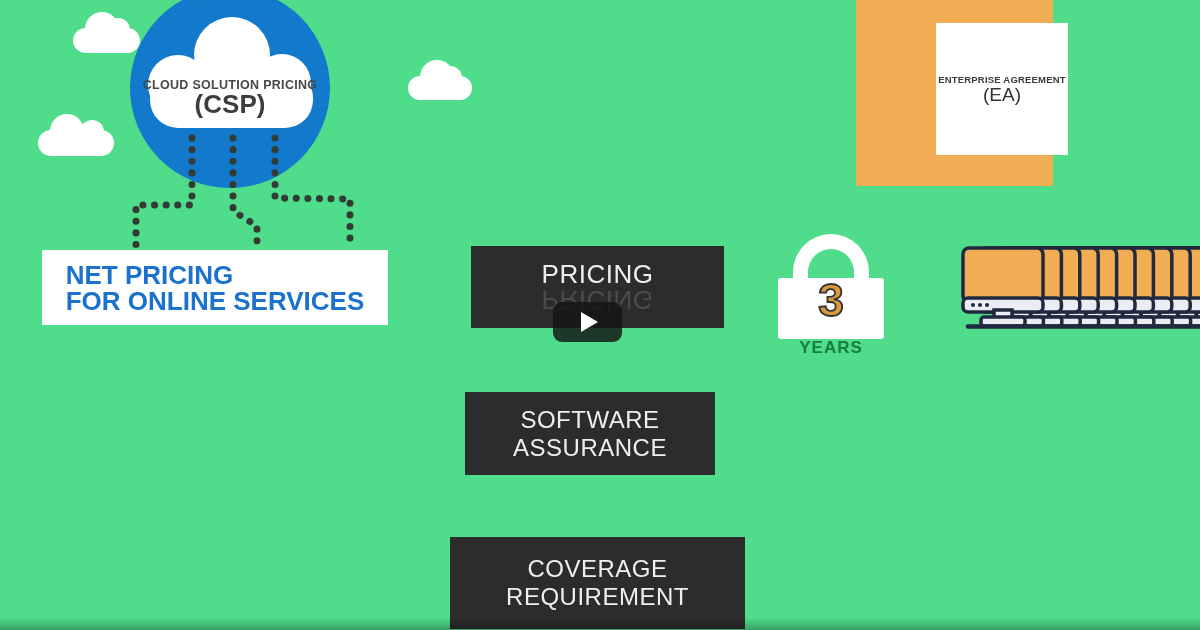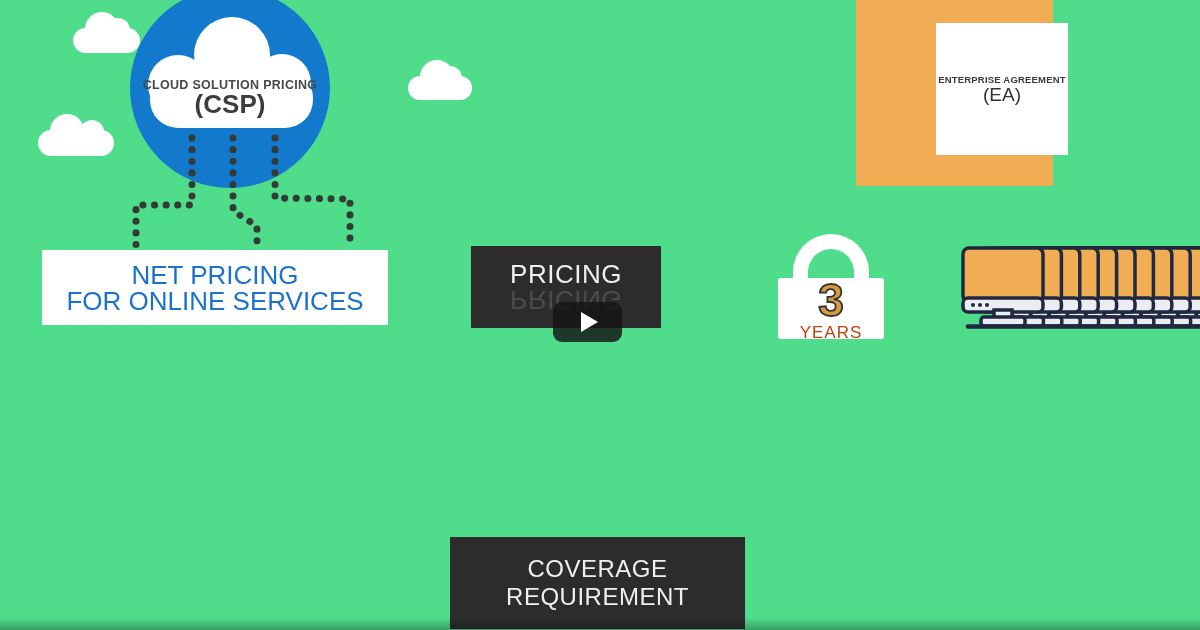--- a/index.html
+++ b/index.html
@@ -19,42 +19,42 @@
   
   #csp-circle{position:absolute; left:130px; top:-12px; width:200px; height:200px;
     border-radius:50%; background:#1379cd;}
   #csp-cloud{position:absolute; left:148px; top:15px; width:168px; height:115px;}
   #csp-text{position:absolute; left:140px; top:78px; width:180px; text-align:center; z-index:3;}
   #csp-text .t1{font-size:12.5px; font-weight:700; color:#474747; letter-spacing:.3px; white-space:nowrap;}
   #csp-text .t2{font-size:26px; font-weight:700; color:#3d3d3d; line-height:24px; margin-top:0px;}
   
   #net-pricing{position:absolute; left:42px; top:250px; width:346px; height:75px;
     background:#ffffff; display:flex; align-items:center; justify-content:center;}
-  #net-pricing .txt{white-space:pre-line; text-align:center; color:#1b72ce;
-    font-size:26px; font-weight:400; line-height:26px;}
+  #net-pricing .txt{white-space:pre-line; text-align:left; color:#1b72ce;
+    font-size:26px; font-weight:700; line-height:26px;}
   
   .dark-box{position:absolute; background:#2d2c2c; display:flex; flex-direction:column;
     align-items:center; justify-content:center;}
   .dark-box .txt{white-space:pre-line; text-align:center; color:#efefef;
     font-size:24px; font-weight:400; letter-spacing:.5px; line-height:28px;}
-  #box-pricing{left:471px; top:246px; width:190px; height:82px;}
+  #box-pricing{left:471px; top:246px; width:253px; height:82px;}
   #box-pricing .txt{font-size:26px;}
   #box-pricing .reflect{transform:scaleY(-1); opacity:.16; margin-top:-4px;
     color:#efefef; font-size:26px; letter-spacing:.5px;}
   #box-software{left:465px; top:392px; width:250px; height:83px;}
   #box-coverage{left:450px; top:537px; width:295px; height:92px;}
   
   #lock{position:absolute; left:778px; top:232px; width:106px; height:107px;}
   #lock .shackle{position:absolute; left:15px; top:2px; width:46px; height:58px;
     border:15px solid #ffffff; border-bottom:none; border-radius:40px 40px 0 0;}
   #lock .body{position:absolute; left:0; top:46px; width:106px; height:61px;
     background:#ffffff; border-radius:3px; text-align:center;}
   #lock .num{font-size:46px; line-height:40px; font-weight:700; color:#d79b3e;
     -webkit-text-stroke:1.8px #343434; margin-top:2px;}
-  #lock .unit{font-size:17px; font-weight:400; color:#c2410c; letter-spacing:1px; margin-top:3px;}
+  #lock .unit{font-size:17px; font-weight:700; color:#15803d; letter-spacing:1px; margin-top:18px;}
   
   #ea{position:absolute; left:856px; top:0; width:197px; height:186px; background:#f1ad53;}
   #ea .inner{position:absolute; left:32px; top:23px; width:132px; height:132px;
     background:#ffffff; display:flex; flex-direction:column; align-items:center; justify-content:center;margin-left:48px;}
   #ea .t1{font-size:9.5px; font-weight:700; color:#3a3a3a; letter-spacing:.2px; white-space:nowrap;}
   #ea .t2{font-size:19px; font-weight:400; color:#333333; line-height:19px;}
   
   #play-btn{position:absolute; left:553px; top:302px; width:69px; height:40px;
     background:rgba(18,19,18,.82); border-radius:9px; display:flex;
     align-items:center; justify-content:center; cursor:pointer;}
@@ -95,20 +95,24 @@
   </svg>
 
   <div id="net-pricing">
     <div class="txt">NET PRICING
 FOR ONLINE SERVICES</div>
   </div>
 
   <div class="dark-box" id="box-pricing">
     <div class="txt">PRICING</div>
     <div class="reflect">PRICING</div>
+  </div>
+  <div class="dark-box" id="box-software">
+    <div class="txt">SOFTWARE
+ASSURANCE</div>
   </div>
   <div class="dark-box" id="box-coverage">
     <div class="txt">COVERAGE
 REQUIREMENT</div>
   </div>
 
   <div id="lock">
     <div class="shackle"></div>
     <div class="body">
       <div class="num">3</div>

